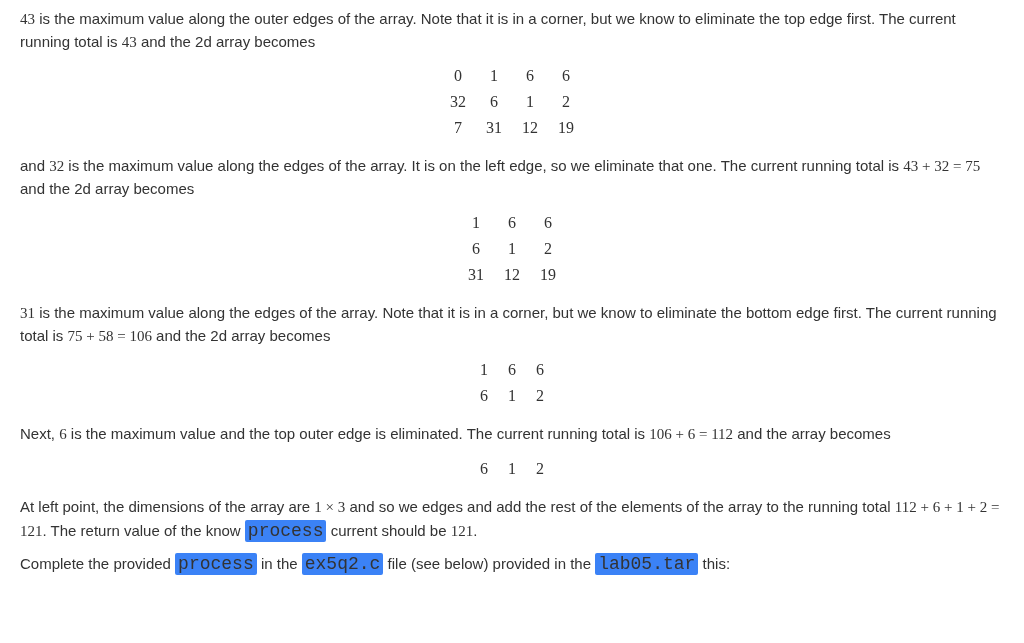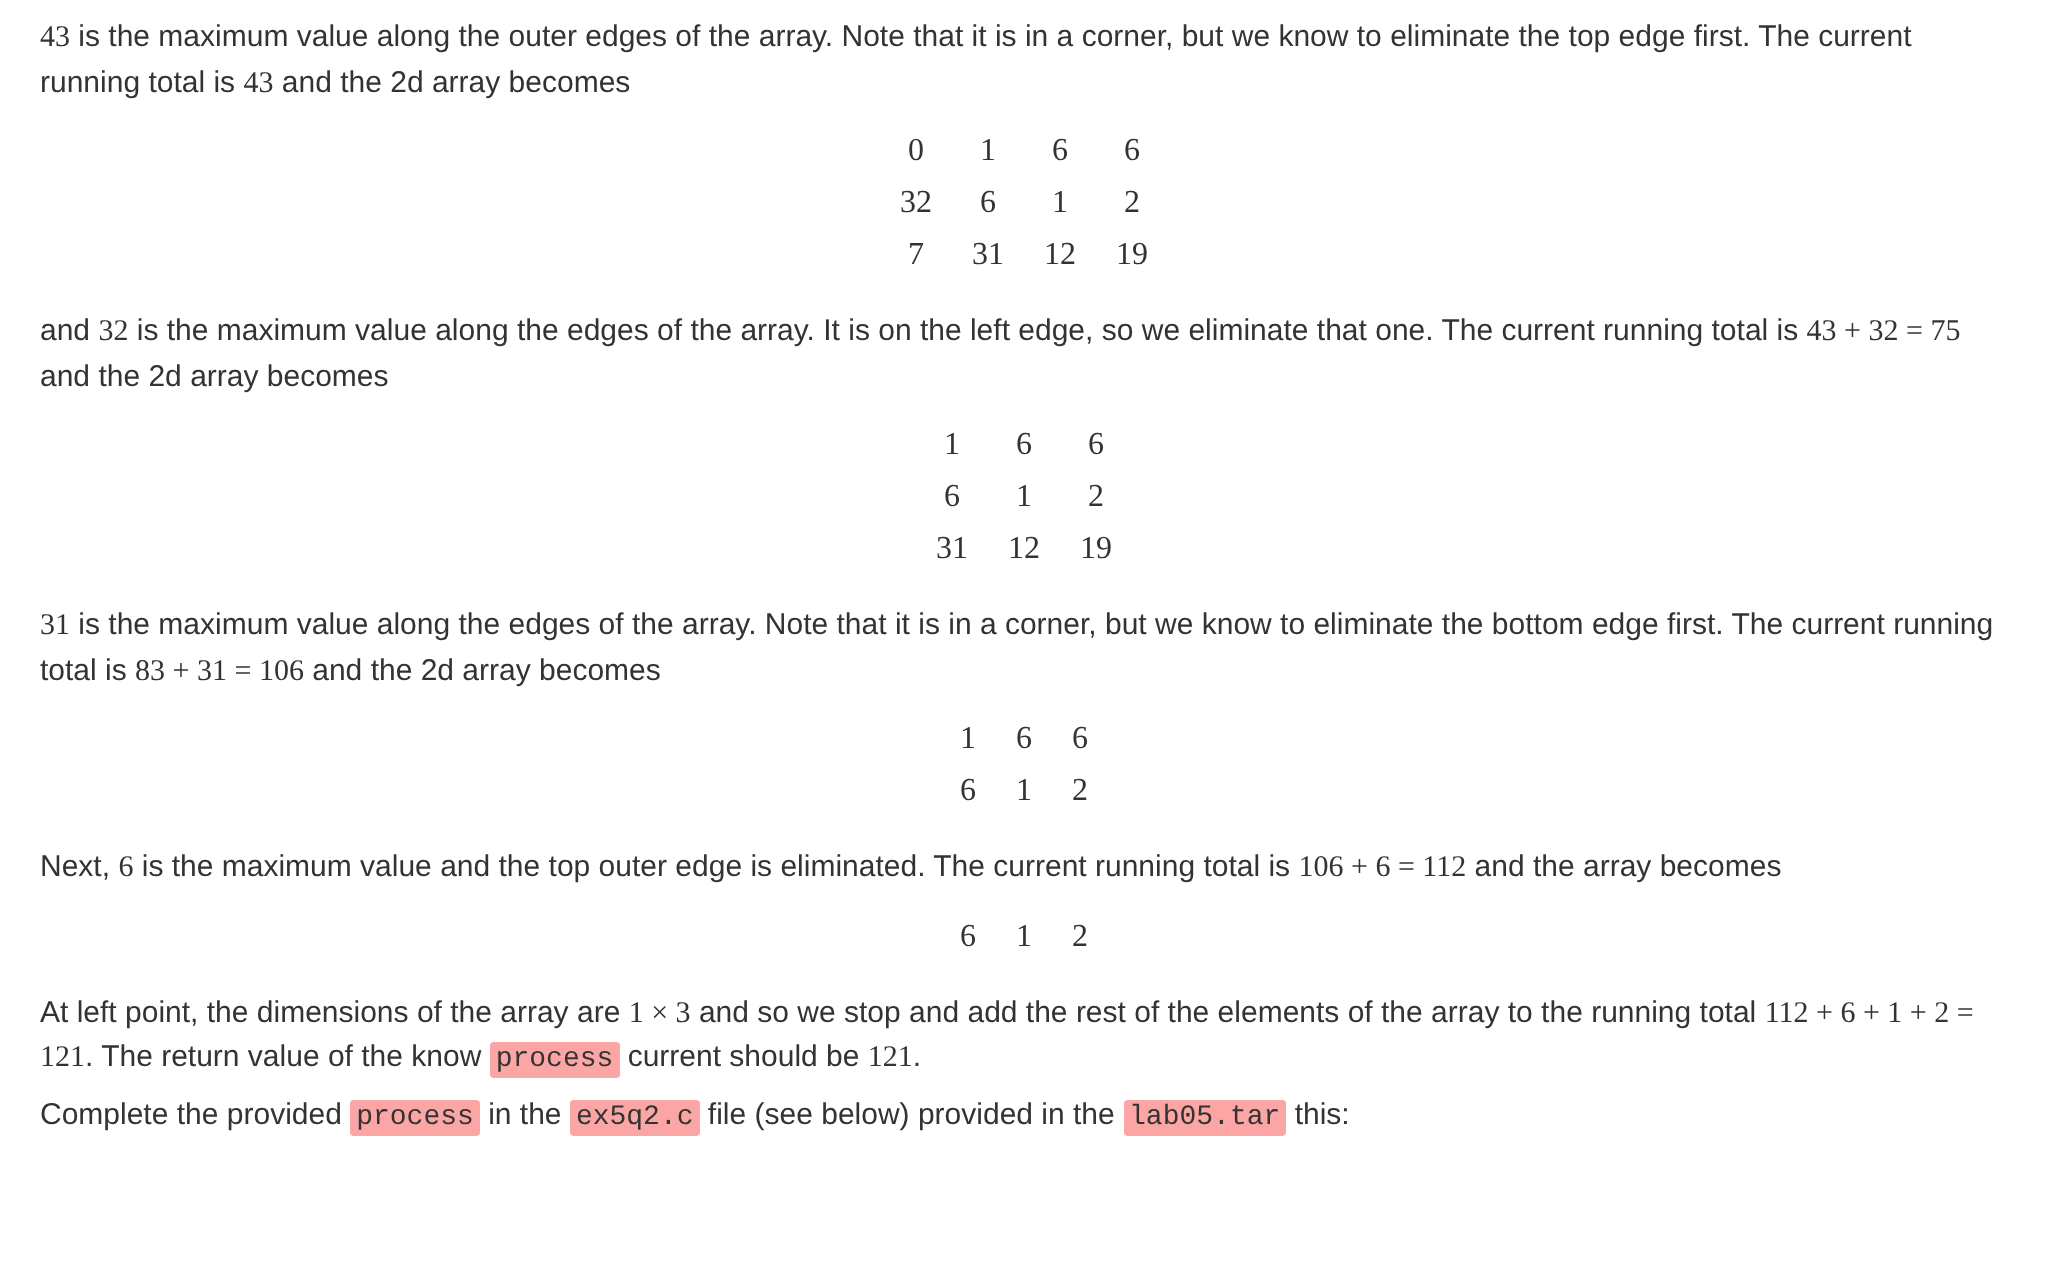--- a/index.html
+++ b/index.html
@@ -33,22 +33,22 @@
       padding: 1px 10px;
       text-align: center;
       min-width: 26px;
     }
     .math {
       font-family: "Times New Roman", Times, serif;
       text-align: center;
     }
     .code {
       font-family: "Courier New", Courier, monospace;
-      font-size: 14px;
-      background: #fca5a5;
+      font-size: 18px;
+      background: #3b82f6;
       padding: 1px 3px;
       border-radius: 2px;
     }
   </style>
 </head>
 <body>
 
 <p><span class="math">43</span><span> is the maximum value along the outer edges of the array. Note that it is in a corner, but we know to eliminate the top edge first. The current running total is </span><span class="math">43</span><span> and the 2d array becomes</span></p>
 
 <div class="matrix">
@@ -85,21 +85,21 @@
       <div class="matrix-cell">1</div>
       <div class="matrix-cell">2</div>
     </div>
     <div class="matrix-row">
       <div class="matrix-cell">31</div>
       <div class="matrix-cell">12</div>
       <div class="matrix-cell">19</div>
     </div>
   </div>
 
-<p><span class="math">31</span><span> is the maximum value along the edges of the array. Note that it is in a corner, but we know to eliminate the bottom edge first. The current running total is </span><span class="math">83 + 31 = 106</span><span> and the 2d array becomes</span></p>
+<p><span class="math">31</span><span> is the maximum value along the edges of the array. Note that it is in a corner, but we know to eliminate the bottom edge first. The current running total is </span><span class="math">75 + 58 = 106</span><span> and the 2d array becomes</span></p>
 
 <div class="matrix">
     <div class="matrix-row">
       <div class="matrix-cell">1</div>
       <div class="matrix-cell">6</div>
       <div class="matrix-cell">6</div>
     </div>
     <div class="matrix-row">
       <div class="matrix-cell">6</div>
       <div class="matrix-cell">1</div>
@@ -110,15 +110,15 @@
 <p><span>Next, </span><span class="math">6</span><span> is the maximum value and the top outer edge is eliminated. The current running total is </span><span class="math">106 + 6 = 112</span><span> and the array becomes</span></p>
 
 <div class="matrix">
     <div class="matrix-row">
       <div class="matrix-cell">6</div>
       <div class="matrix-cell">1</div>
       <div class="matrix-cell">2</div>
     </div>
   </div>
 
-<p><span>At left point, the dimensions of the array are </span><span class="math">1 × 3</span><span> and so we stop and add the rest of the elements of the array to the running total </span><span class="math">112 + 6 + 1 + 2 = 121</span><span>. The return value of the know </span><span class="code">process</span><span> current should be </span><span class="math">121</span><span>.</span></p>
+<p><span>At left point, the dimensions of the array are </span><span class="math">1 × 3</span><span> and so we edges and add the rest of the elements of the array to the running total </span><span class="math">112 + 6 + 1 + 2 = 121</span><span>. The return value of the know </span><span class="code">process</span><span> current should be </span><span class="math">121</span><span>.</span></p>
 
 <p><span>Complete the provided </span><span class="code">process</span><span> in the </span><span class="code">ex5q2.c</span><span> file (see below) provided in the </span><span class="code">lab05.tar</span><span> this:</span></p>
 
 </body></html>

